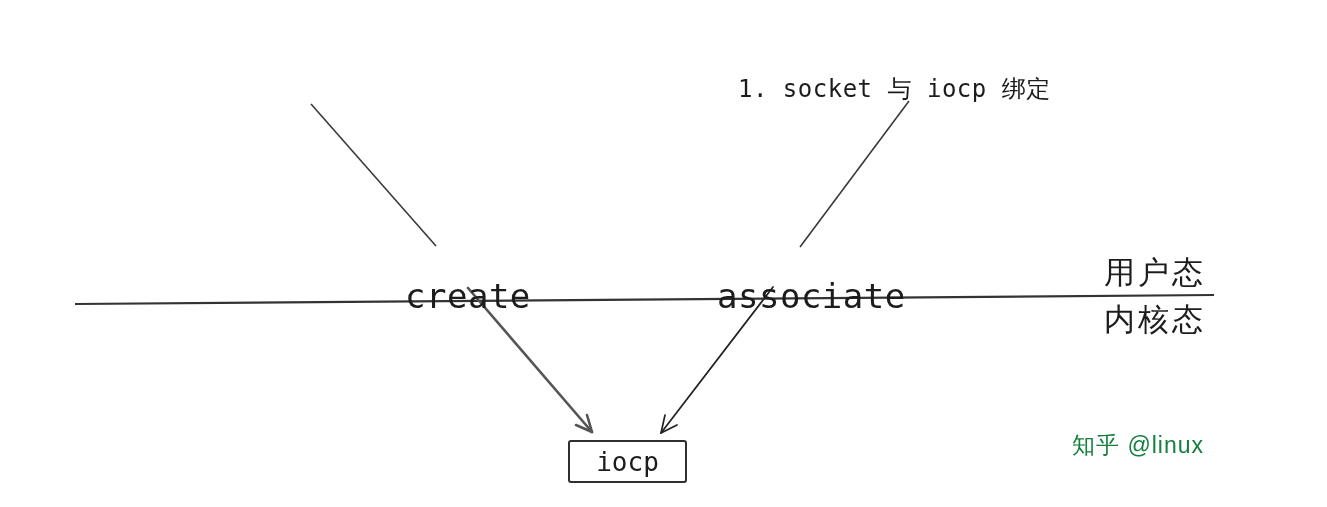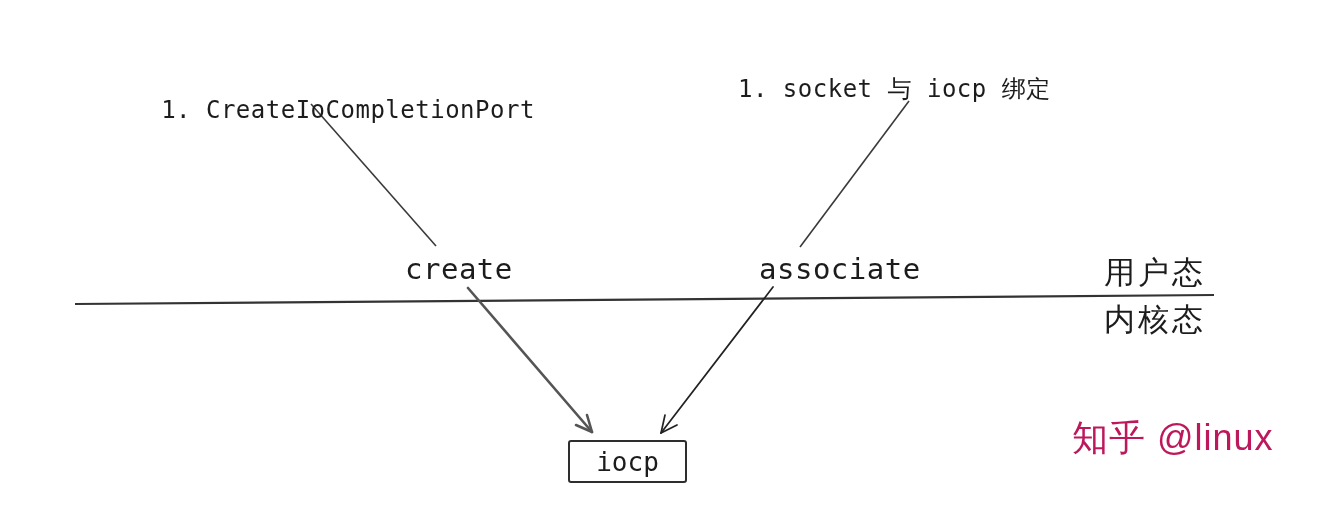--- a/index.html
+++ b/index.html
@@ -37,26 +37,27 @@
     width: 396px;
     text-align: center;
   }
   .note-2 {
     left: 738px;
     top: 12px;
     text-align: left;
   }
   .verb-label {
     position: absolute;
-    font-size: 29px;
+    font-size: 34px;
     font-weight: 500;
     letter-spacing: 0.5px;
+    margin-top: 24px;
   }
   .verb-create   { left: 405px; top: 252px; }
-  .verb-associate{ left: 759px; top: 252px; }
+  .verb-associate{ left: 717px; top: 252px; }
   .mode-label {
     position: absolute;
     font-family: "Liberation Sans", sans-serif;
     font-size: 31px;
     font-weight: 500;
     letter-spacing: 3px;
   }
   .mode-user   { left: 1104px; top: 252px; }
   .mode-kernel { left: 1104px; top: 299px; }
   .iocp-box {
@@ -71,25 +72,25 @@
     display: flex;
     align-items: center;
     justify-content: center;
     font-size: 26px;
     font-weight: 500;
     box-sizing: border-box;
   }
   .watermark {
     position: absolute;
     left: 1072px;
-    top: 414px;
+    top: 430px;
     font-family: "Liberation Sans", sans-serif;
-    font-size: 36px;
+    font-size: 23px;
     font-weight: 400;
-    color: #be185d;
+    color: #15803d;
     letter-spacing: 1px;
     user-select: none;
   }
 </style>
 </head>
 <body>
 
 <div class="canvas">
 
   <svg class="layer-svg" viewBox="0 0 1327 507" xmlns="http://www.w3.org/2000/svg">
@@ -105,21 +106,20 @@
       <polyline points="587,415 592,432 576,425" fill="none" stroke-width="2.6" stroke="#555555"></polyline>
     </g>
 
     <g fill="none" stroke-linecap="round" stroke-linejoin="round">
       <line x1="773" y1="287" x2="661" y2="433" stroke-width="1.7" stroke="#222222"></line>
       <polyline points="677,425 661,433 665,415" fill="none" stroke-width="1.7" stroke="#222222"></polyline>
     </g>
   </svg>
 
   <div class="note note-1">
-    <div>1. CreateIoCompletionPort</div>
   </div>
 
   <div class="note note-2">
     <div>1. socket 与 iocp 绑定</div>
   </div>
 
   <div class="verb-label verb-create">create</div>
   <div class="verb-label verb-associate">associate</div>
 
   <div class="mode-label mode-user">用户态</div>

